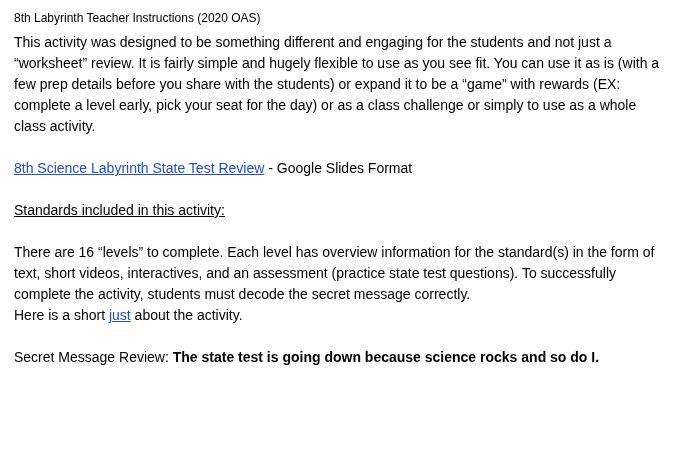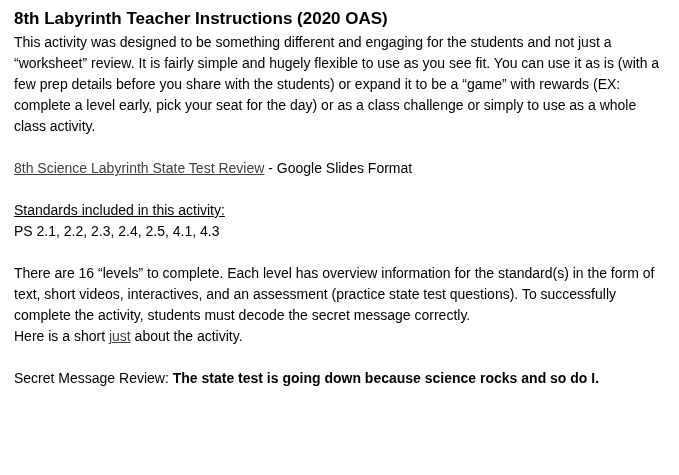--- a/index.html
+++ b/index.html
@@ -13,33 +13,33 @@
     box-sizing: border-box;
     padding: 7px 18px 0 14px;
     font-family: "Liberation Sans", sans-serif;
     font-size: 14px;
     line-height: 21px;
     color: #000000;
     background: #ffffff;
     overflow: hidden;
   }
   .doc-title {
-    font-size: 17px;
-    font-weight: bold;
+    font-size: 12px;
+    font-weight: normal;
     line-height: 23px;
     margin: 0 0 2px 0;
   }
   .block {
     margin: 0 0 21px 0;
   }
   .line, .para {
     margin: 0;
   }
   a.doc-link {
-    color: #404040;
+    color: #1d4ed8;
     text-decoration: underline;
     cursor: pointer;
   }
   .underlined {
     text-decoration: underline;
   }
   .bold-italic {
     font-weight: bold;
   }
 </style>
@@ -55,21 +55,20 @@
   </div>
 
   <div class="block">
     <p class="line">
       <a class="doc-link">8th Science Labyrinth State Test Review</a><span> - Google Slides Format</span>
     </p>
   </div>
 
   <div class="block">
     <p class="line underlined">Standards included in this activity:</p>
-    <p class="line">PS 2.1, 2.2, 2.3, 2.4, 2.5, 4.1, 4.3</p>
   </div>
 
   <div class="block">
     <p class="para">There are 16 “levels” to complete. Each level has overview information for the standard(s) in the form of text, short videos, interactives, and an assessment (practice state test questions). To successfully complete the activity, students must decode the secret message correctly.</p>
     <p class="line">
       <span>Here is a short </span><a class="doc-link">just</a><span> about the activity.</span>
     </p>
   </div>
 
   <div class="block">

